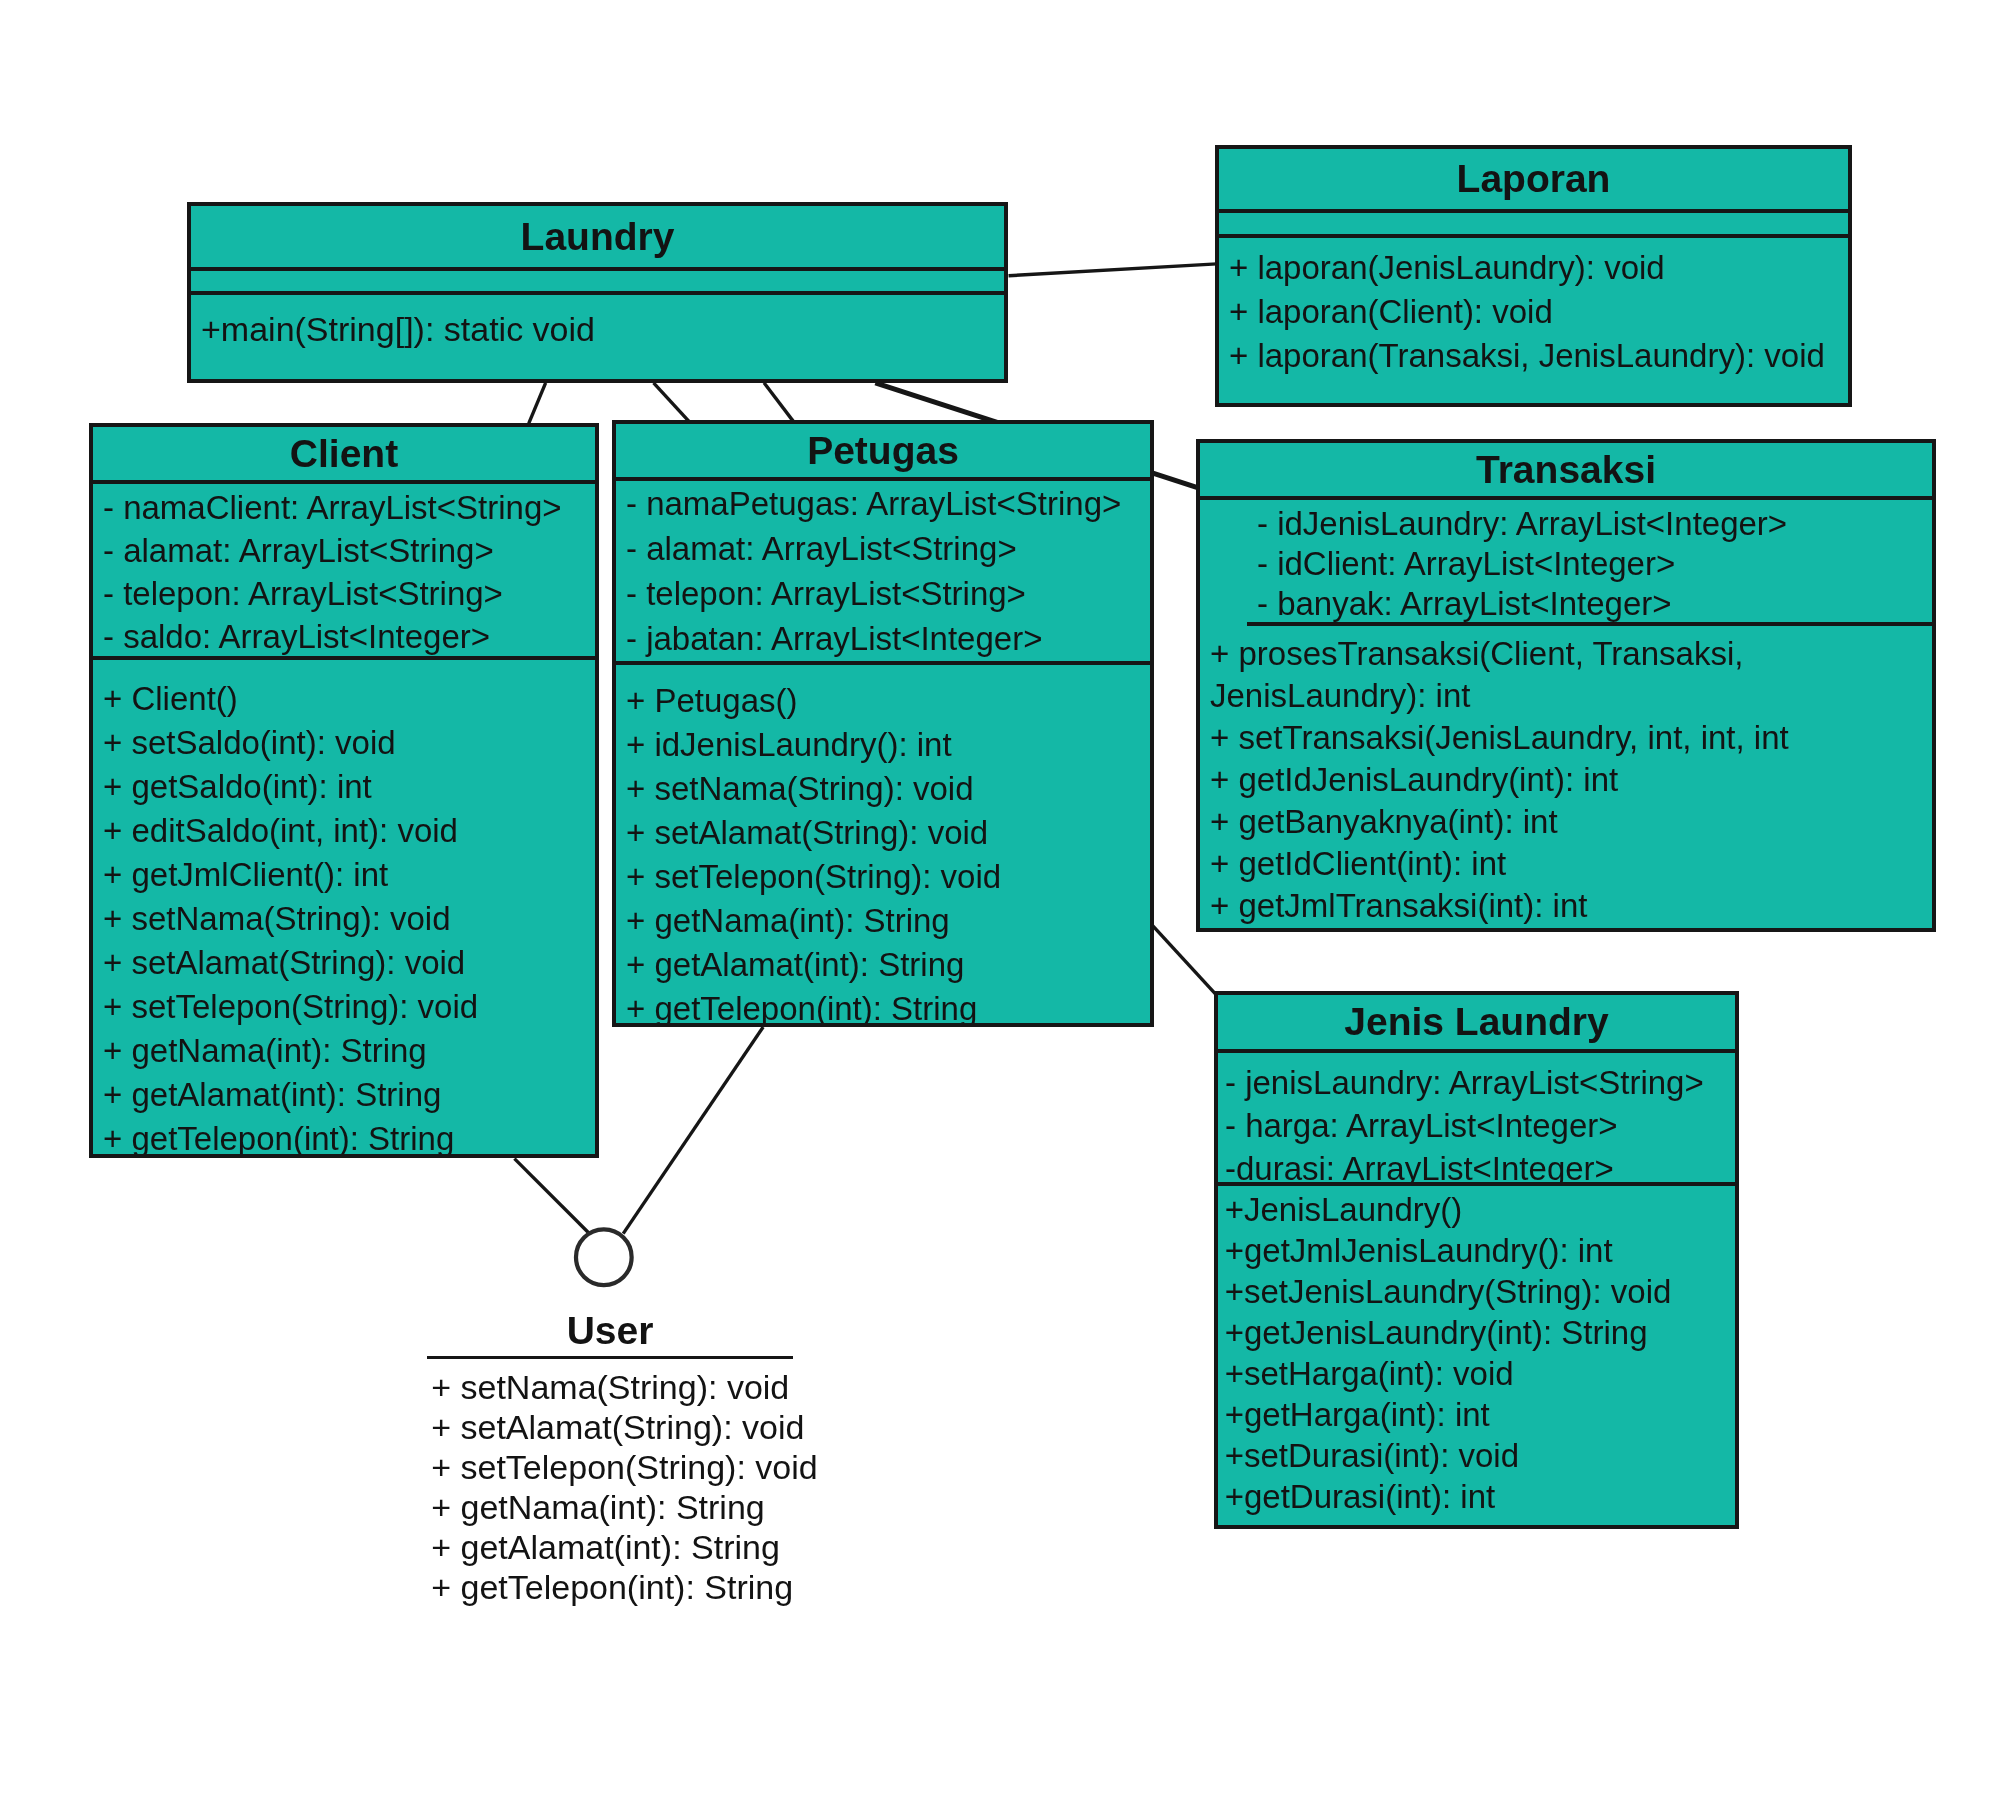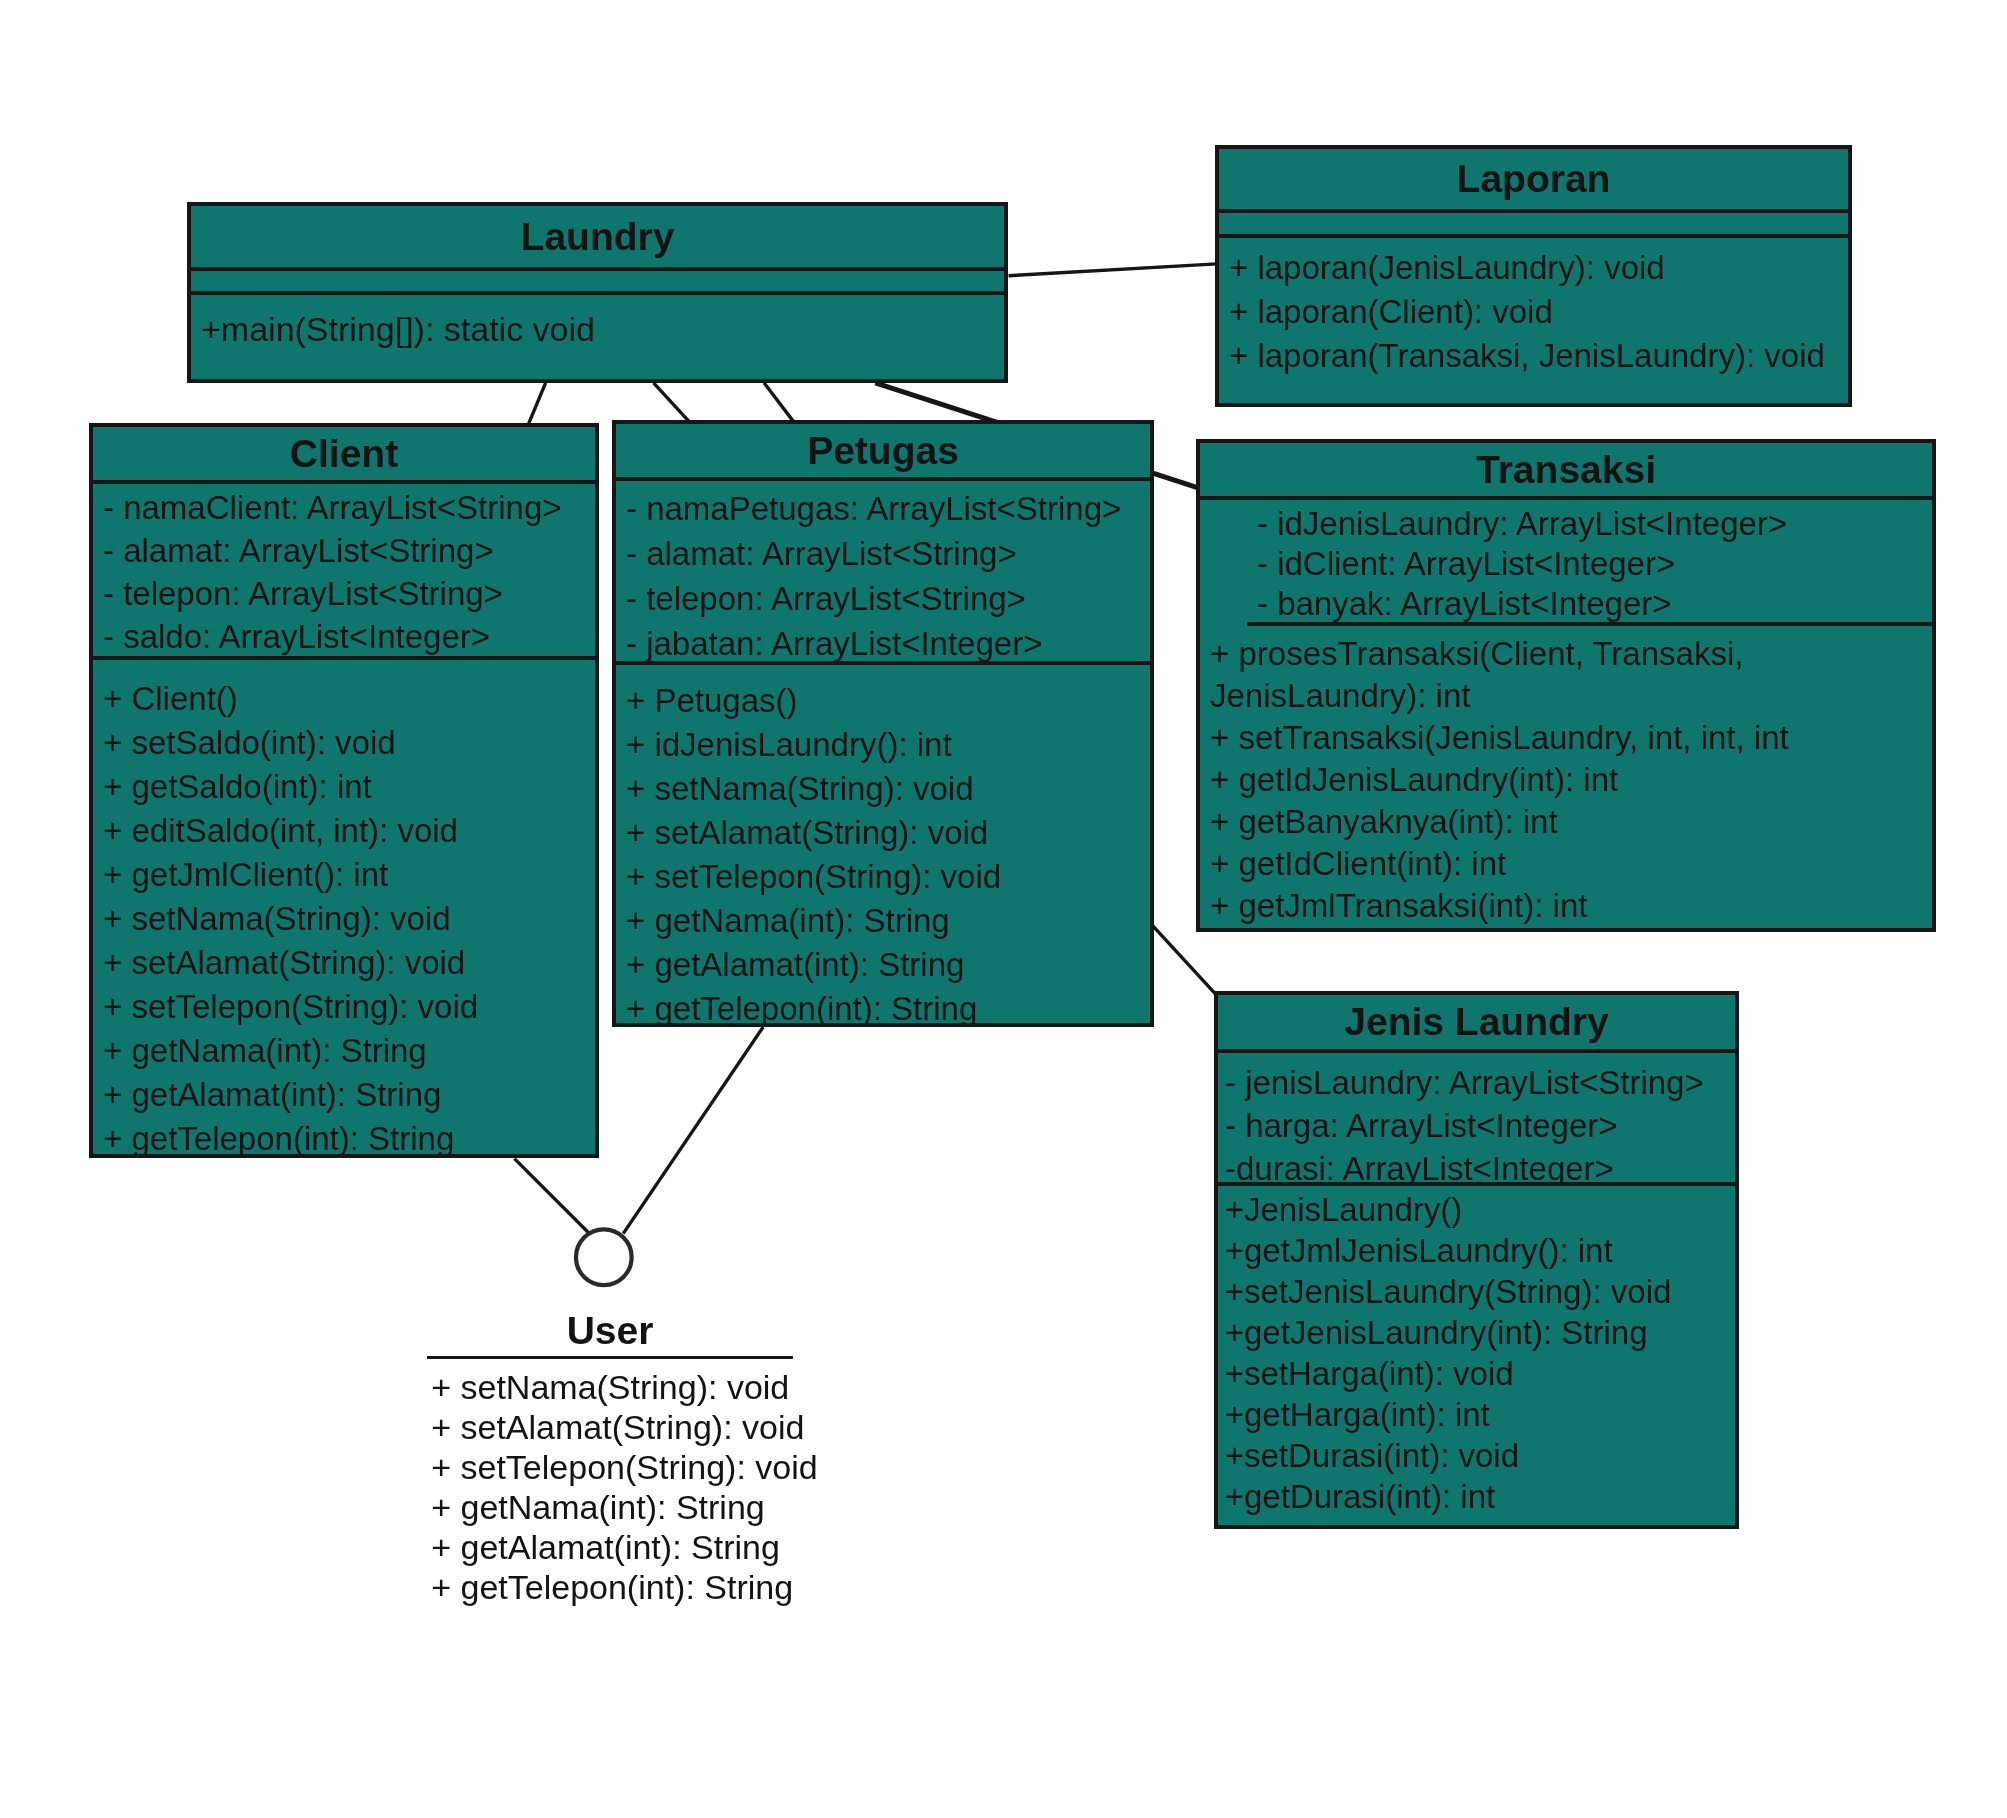--- a/index.html
+++ b/index.html
@@ -20,21 +20,21 @@
     position: absolute;
     left: 0; top: 0;
     z-index: 1;
   }
   .rel { stroke: #161616; stroke-width: 4; }
   .rel.thick { stroke-width: 6; }
   .lollipop { fill: #ffffff; stroke: #2a2a2a; stroke-width: 5; }
 
   .uml-box {
     position: absolute;
-    background: #0f766e;
+    background: #14b8a6;
     border: 4.2px solid #161616;
     z-index: 2;
     overflow: hidden;
   }
   .box-title {
     display: flex;
     align-items: center;
     justify-content: center;
     font-weight: 700;
     font-size: 39px;
@@ -129,21 +129,21 @@
 + setNama(String): void
 + setAlamat(String): void
 + setTelepon(String): void
 + getNama(int): String
 + getAlamat(int): String
 + getTelepon(int): String</div>
   </div>
 
   <div class="uml-box" style="left:612px; top:420px; width:542px; height:607px;">
     <div class="box-title" style="height:57px;">Petugas</div>
-    <div class="box-attrs" style="height:184px; padding-top:5px; line-height:45px;">- namaPetugas: ArrayList&lt;String&gt;
+    <div class="box-attrs" style="height:184px; line-height:45px;">- namaPetugas: ArrayList&lt;String&gt;
 - alamat: ArrayList&lt;String&gt;
 - telepon: ArrayList&lt;String&gt;
 - jabatan: ArrayList&lt;Integer&gt;</div>
     <div class="box-methods" style="padding-top:13.5px; line-height:44px;">+ Petugas()
 + idJenisLaundry(): int
 + setNama(String): void
 + setAlamat(String): void
 + setTelepon(String): void
 + getNama(int): String
 + getAlamat(int): String

